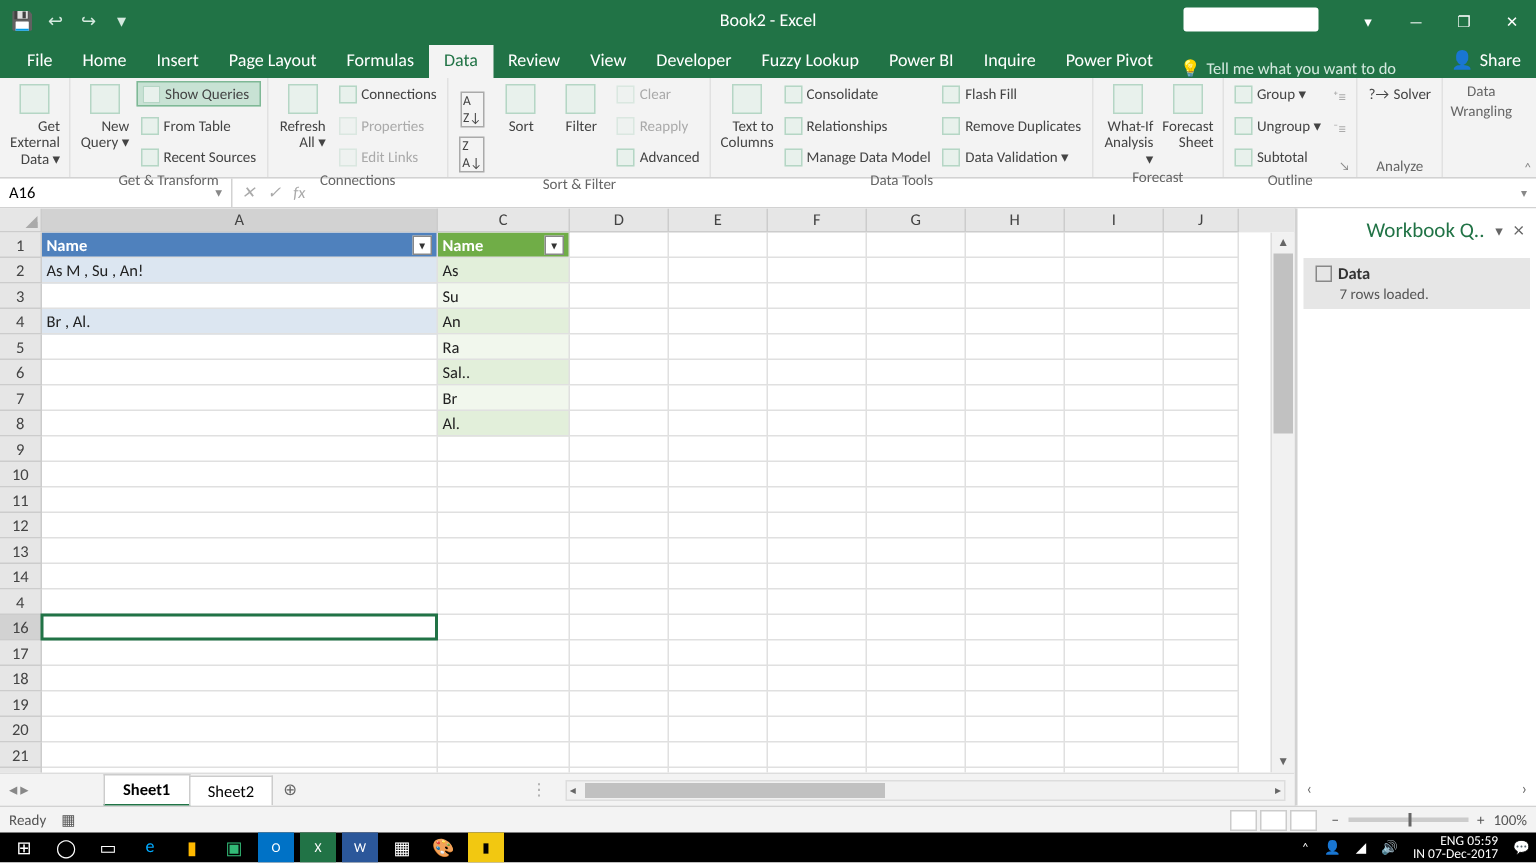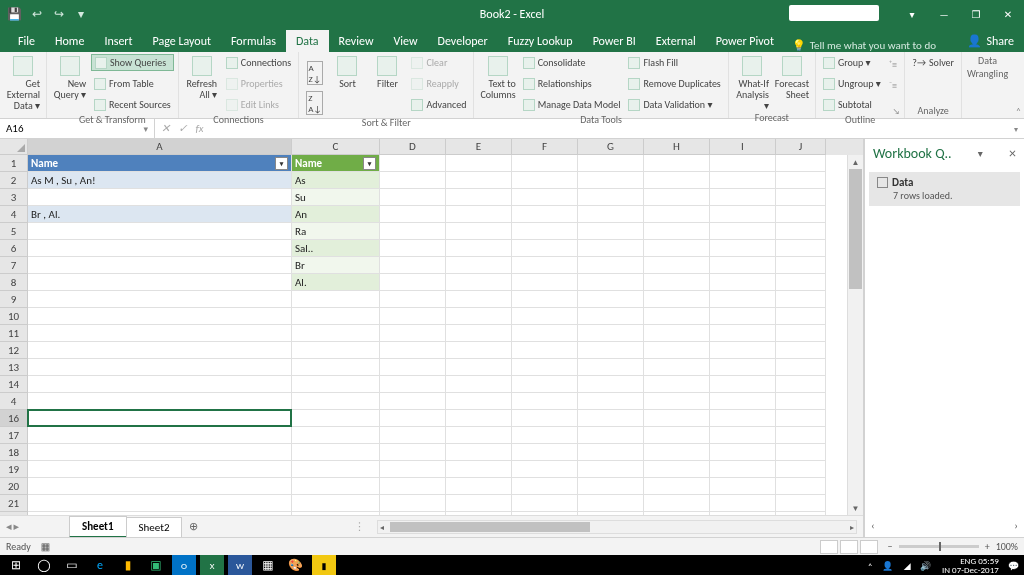--- a/index.html
+++ b/index.html
@@ -69,21 +69,21 @@
 .tabbar { height: 22px; border-top: 1px solid #ddd; display: flex; align-items: center; font-size: 11px; background: #f3f3f3; }
 .tabnav { width: 70px; display: flex; gap: 2px; padding: 0 6px; color: #888; }
 .stab { padding: 3px 12px; border: 1px solid #ccc; border-bottom: none; background: #fff; margin-left: -1px; }
 .stab.active { border-bottom: 2px solid #217346; font-weight: 600; }
 .addsheet { width: 22px; text-align: center; color: #666; }
 .hscroll { flex: 1; margin: 0 6px; height: 14px; background: #f1f1f1; border: 1px solid #ddd; position: relative; }
 .hthumb { position:absolute; left:12px; top:1px; bottom:1px; width:200px; background:#c1c1c1; }
 
 
 .qpane { width: 160px; border-left: 1px solid #d2d2d2; background: #fff; display: flex; flex-direction: column; font-size: 11px; }
-.qpane-head { display: flex; justify-content: space-between; align-items: center; padding: 6px 8px; font-size: 14px; color: #217346; }
+.qpane-head { display: flex; justify-content: space-between; align-items: center; padding: 6px 8px; font-size: 14px; color: #217346; margin-left: 38px; }
 .qpane-head .x { color: #666; font-size: 14px; }
 .qpane-sub { padding: 2px 8px; color: #666; font-size: 10px; }
 .qitem { background: #e6e6e6; margin: 4px 4px 0; padding: 4px 8px; }
 .qitem .qn { color: #333; font-weight: 600; display:flex; align-items:center; gap:4px; }
 .qitem .qn .ic { width:11px; height:11px; border:1px solid #888; }
 .qitem .qs { color: #555; margin-left: 16px; font-size: 10px; }
 .qpane-scroll { margin-top: auto; height: 18px; display:flex; justify-content: space-between; padding: 0 6px; color:#666; }
 
 
 .statusbar { height: 18px; background: #f3f3f3; border-top: 1px solid #d2d2d2; display: flex; align-items: center; font-size: 10px; color: #555; padding: 0 6px; justify-content: space-between; }
@@ -125,21 +125,21 @@
   <div class="tab">Home</div>
   <div class="tab">Insert</div>
   <div class="tab">Page Layout</div>
   <div class="tab">Formulas</div>
   <div class="tab active">Data</div>
   <div class="tab">Review</div>
   <div class="tab">View</div>
   <div class="tab">Developer</div>
   <div class="tab">Fuzzy Lookup</div>
   <div class="tab">Power BI</div>
-  <div class="tab">External</div>
+  <div class="tab">Inquire</div>
   <div class="tab">Power Pivot</div>
   <div class="tellme">
     <span>💡</span>
     <span>Tell me what you want to do</span>
   </div>
   <div class="sharebtn">
     <span>👤</span>
     <span>Share</span>
   </div>
 </div>

